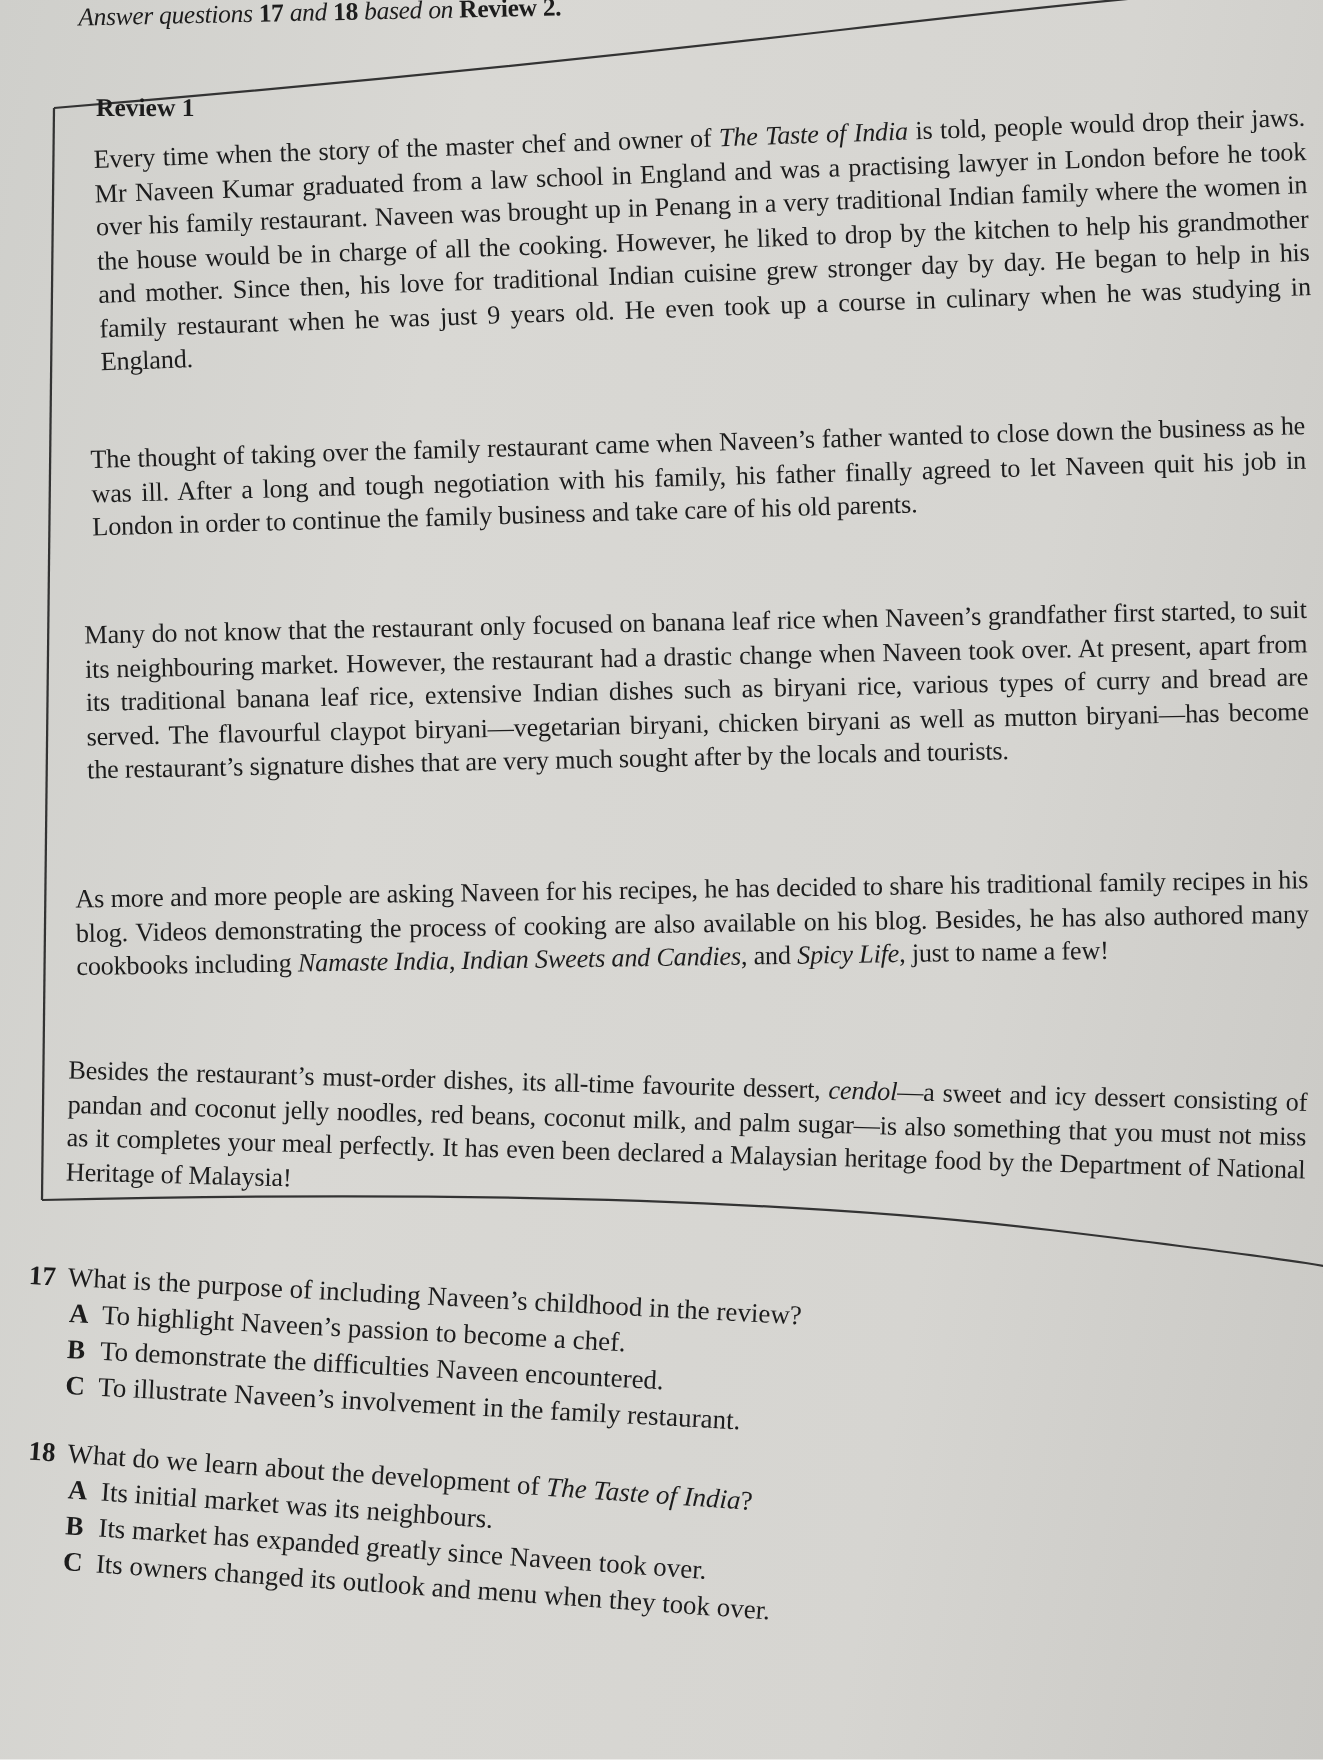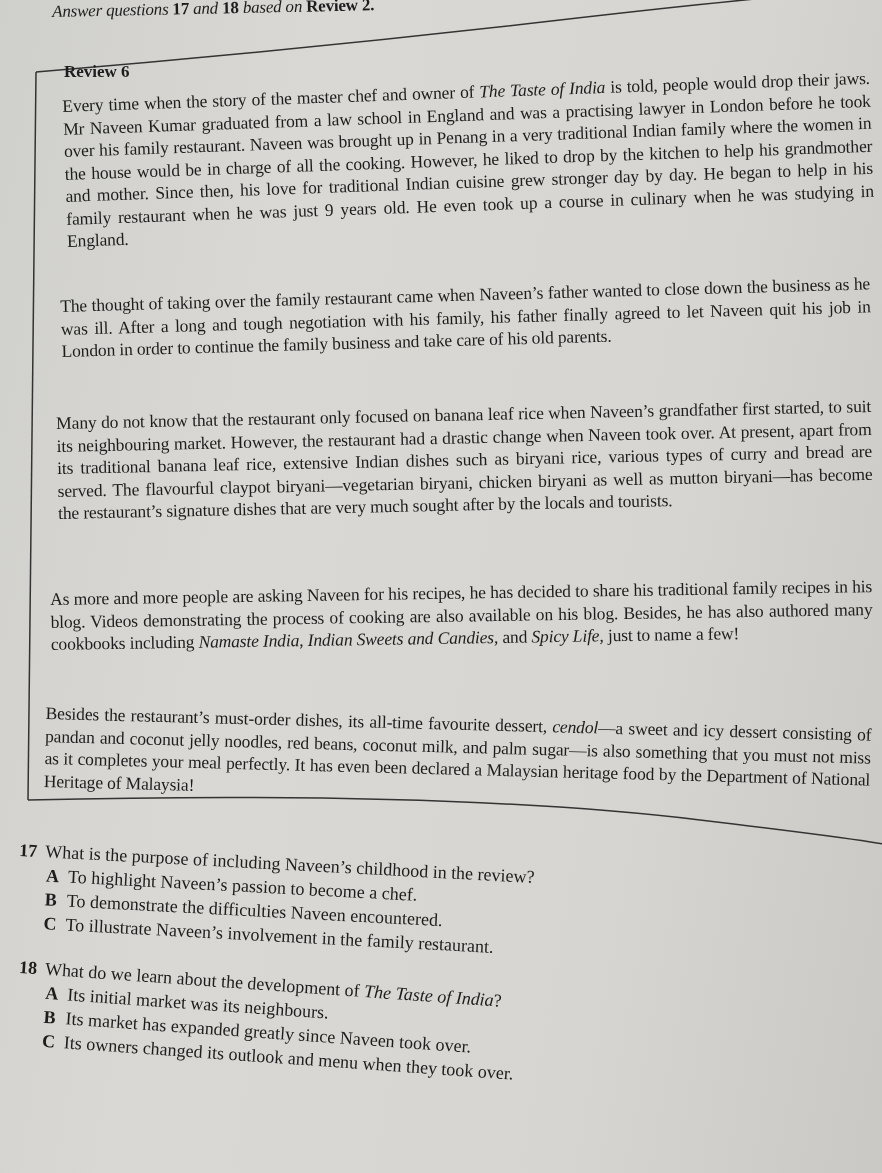--- a/index.html
+++ b/index.html
@@ -42,21 +42,21 @@
 <div class="instruction">
   <span>Answer questions </span><b>17</b><span> and </span><b>18</b><span> based on </span><b>Review 2.</b>
 </div>
 
 <svg style="position:absolute;left:0;top:0" width="882" height="1173">
   <path d="M 36 72 Q 300 50 560 20 T 882 -10" stroke="#333" stroke-width="1.5" fill="none"></path>
   <path d="M 36 72 L 28 800" stroke="#333" stroke-width="1.5" fill="none"></path>
   <path d="M 28 800 Q 450 790 700 820 T 882 848" stroke="#333" stroke-width="1.5" fill="none"></path>
 </svg>
 
-<div class="title-pos">Review 6</div>
+<div class="title-pos">Review 1</div>
 
 <div class="para p1"><span>Every time when the story of the master chef and owner of </span><i>The Taste of India</i><span> is told, people would drop their jaws. Mr Naveen Kumar graduated from a law school in England and was a practising lawyer in London before he took over his family restaurant. Naveen was brought up in Penang in a very traditional Indian family where the women in the house would be in charge of all the cooking. However, he liked to drop by the kitchen to help his grandmother and mother. Since then, his love for traditional Indian cuisine grew stronger day by day. He began to help in his family restaurant when he was just 9 years old. He even took up a course in culinary when he was studying in England.</span></div>
 
 <div class="para p2">The thought of taking over the family restaurant came when Naveen’s father wanted to close down the business as he was ill. After a long and tough negotiation with his family, his father finally agreed to let Naveen quit his job in London in order to continue the family business and take care of his old parents.</div>
 
 <div class="para p3">Many do not know that the restaurant only focused on banana leaf rice when Naveen’s grandfather first started, to suit its neighbouring market. However, the restaurant had a drastic change when Naveen took over. At present, apart from its traditional banana leaf rice, extensive Indian dishes such as biryani rice, various types of curry and bread are served. The flavourful claypot biryani—vegetarian biryani, chicken biryani as well as mutton biryani—has become the restaurant’s signature dishes that are very much sought after by the locals and tourists.</div>
 
 <div class="para p4"><span>As more and more people are asking Naveen for his recipes, he has decided to share his traditional family recipes in his blog. Videos demonstrating the process of cooking are also available on his blog. Besides, he has also authored many cookbooks including </span><i>Namaste India</i><span>, </span><i>Indian Sweets and Candies</i><span>, and </span><i>Spicy Life</i><span>, just to name a few!</span></div>
 
 <div class="para p5"><span>Besides the restaurant’s must-order dishes, its all-time favourite dessert, </span><i>cendol</i><span>—a sweet and icy dessert consisting of pandan and coconut jelly noodles, red beans, coconut milk, and palm sugar—is also something that you must not miss as it completes your meal perfectly. It has even been declared a Malaysian heritage food by the Department of National Heritage of Malaysia!</span></div>

